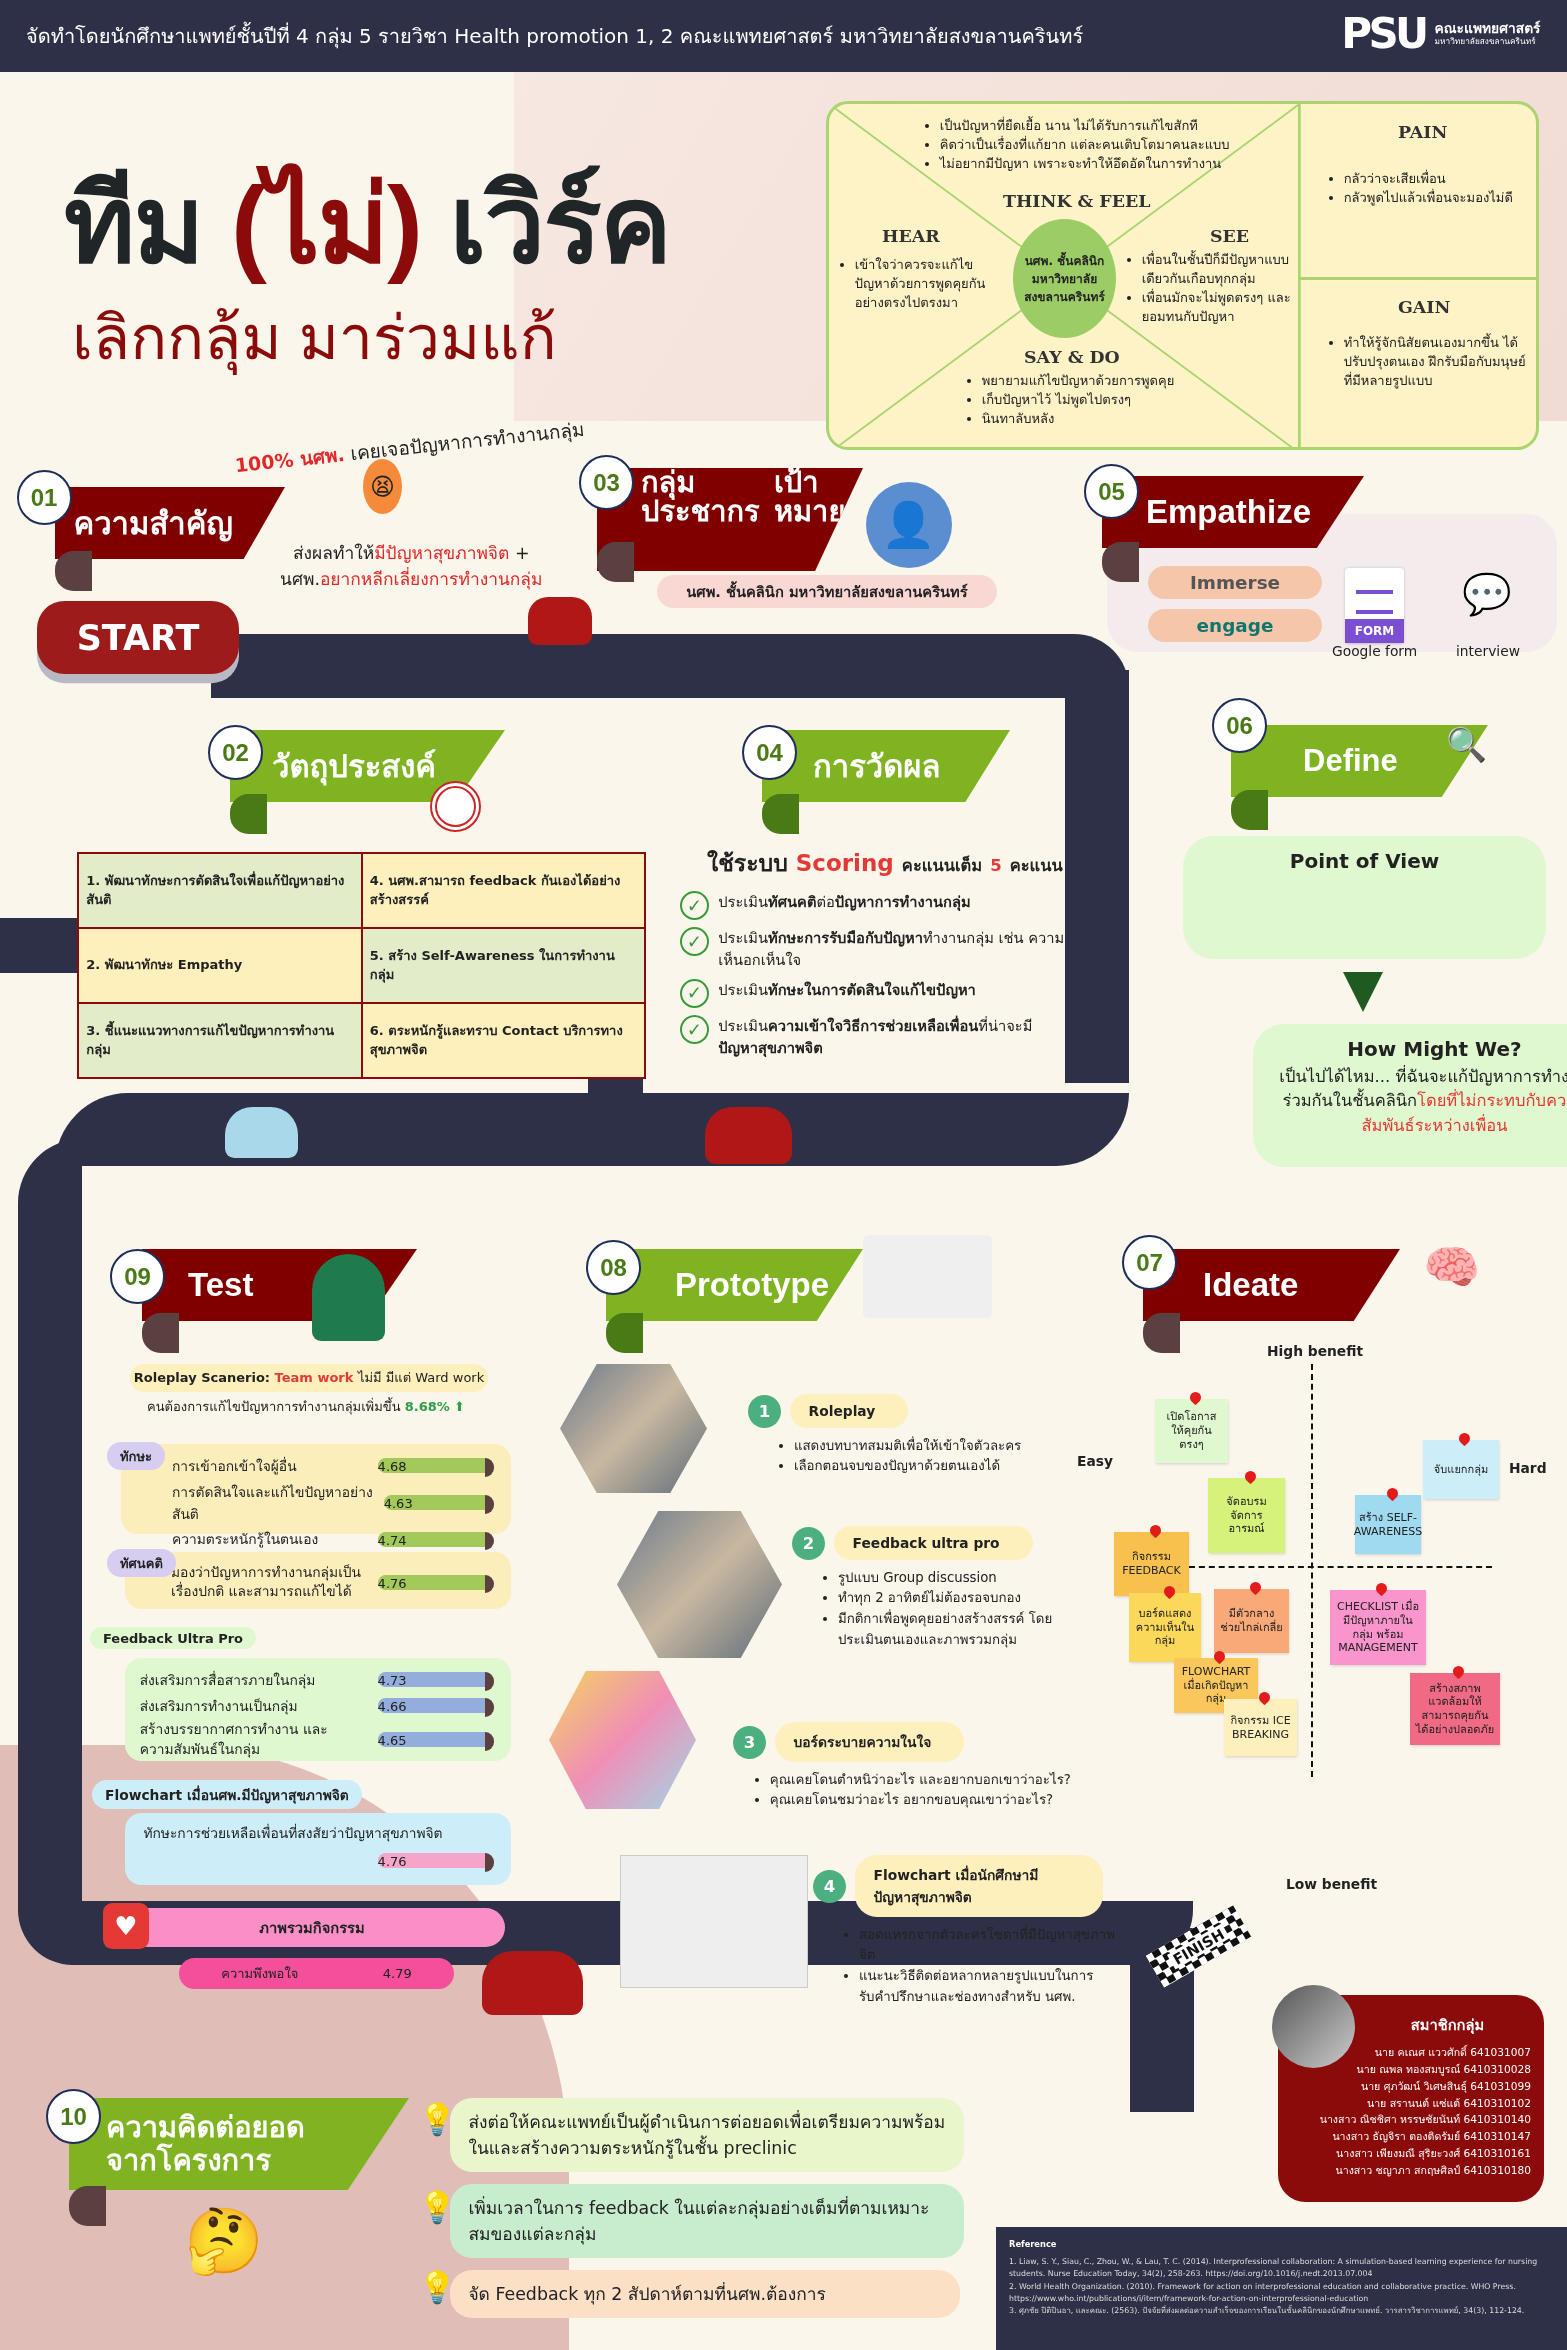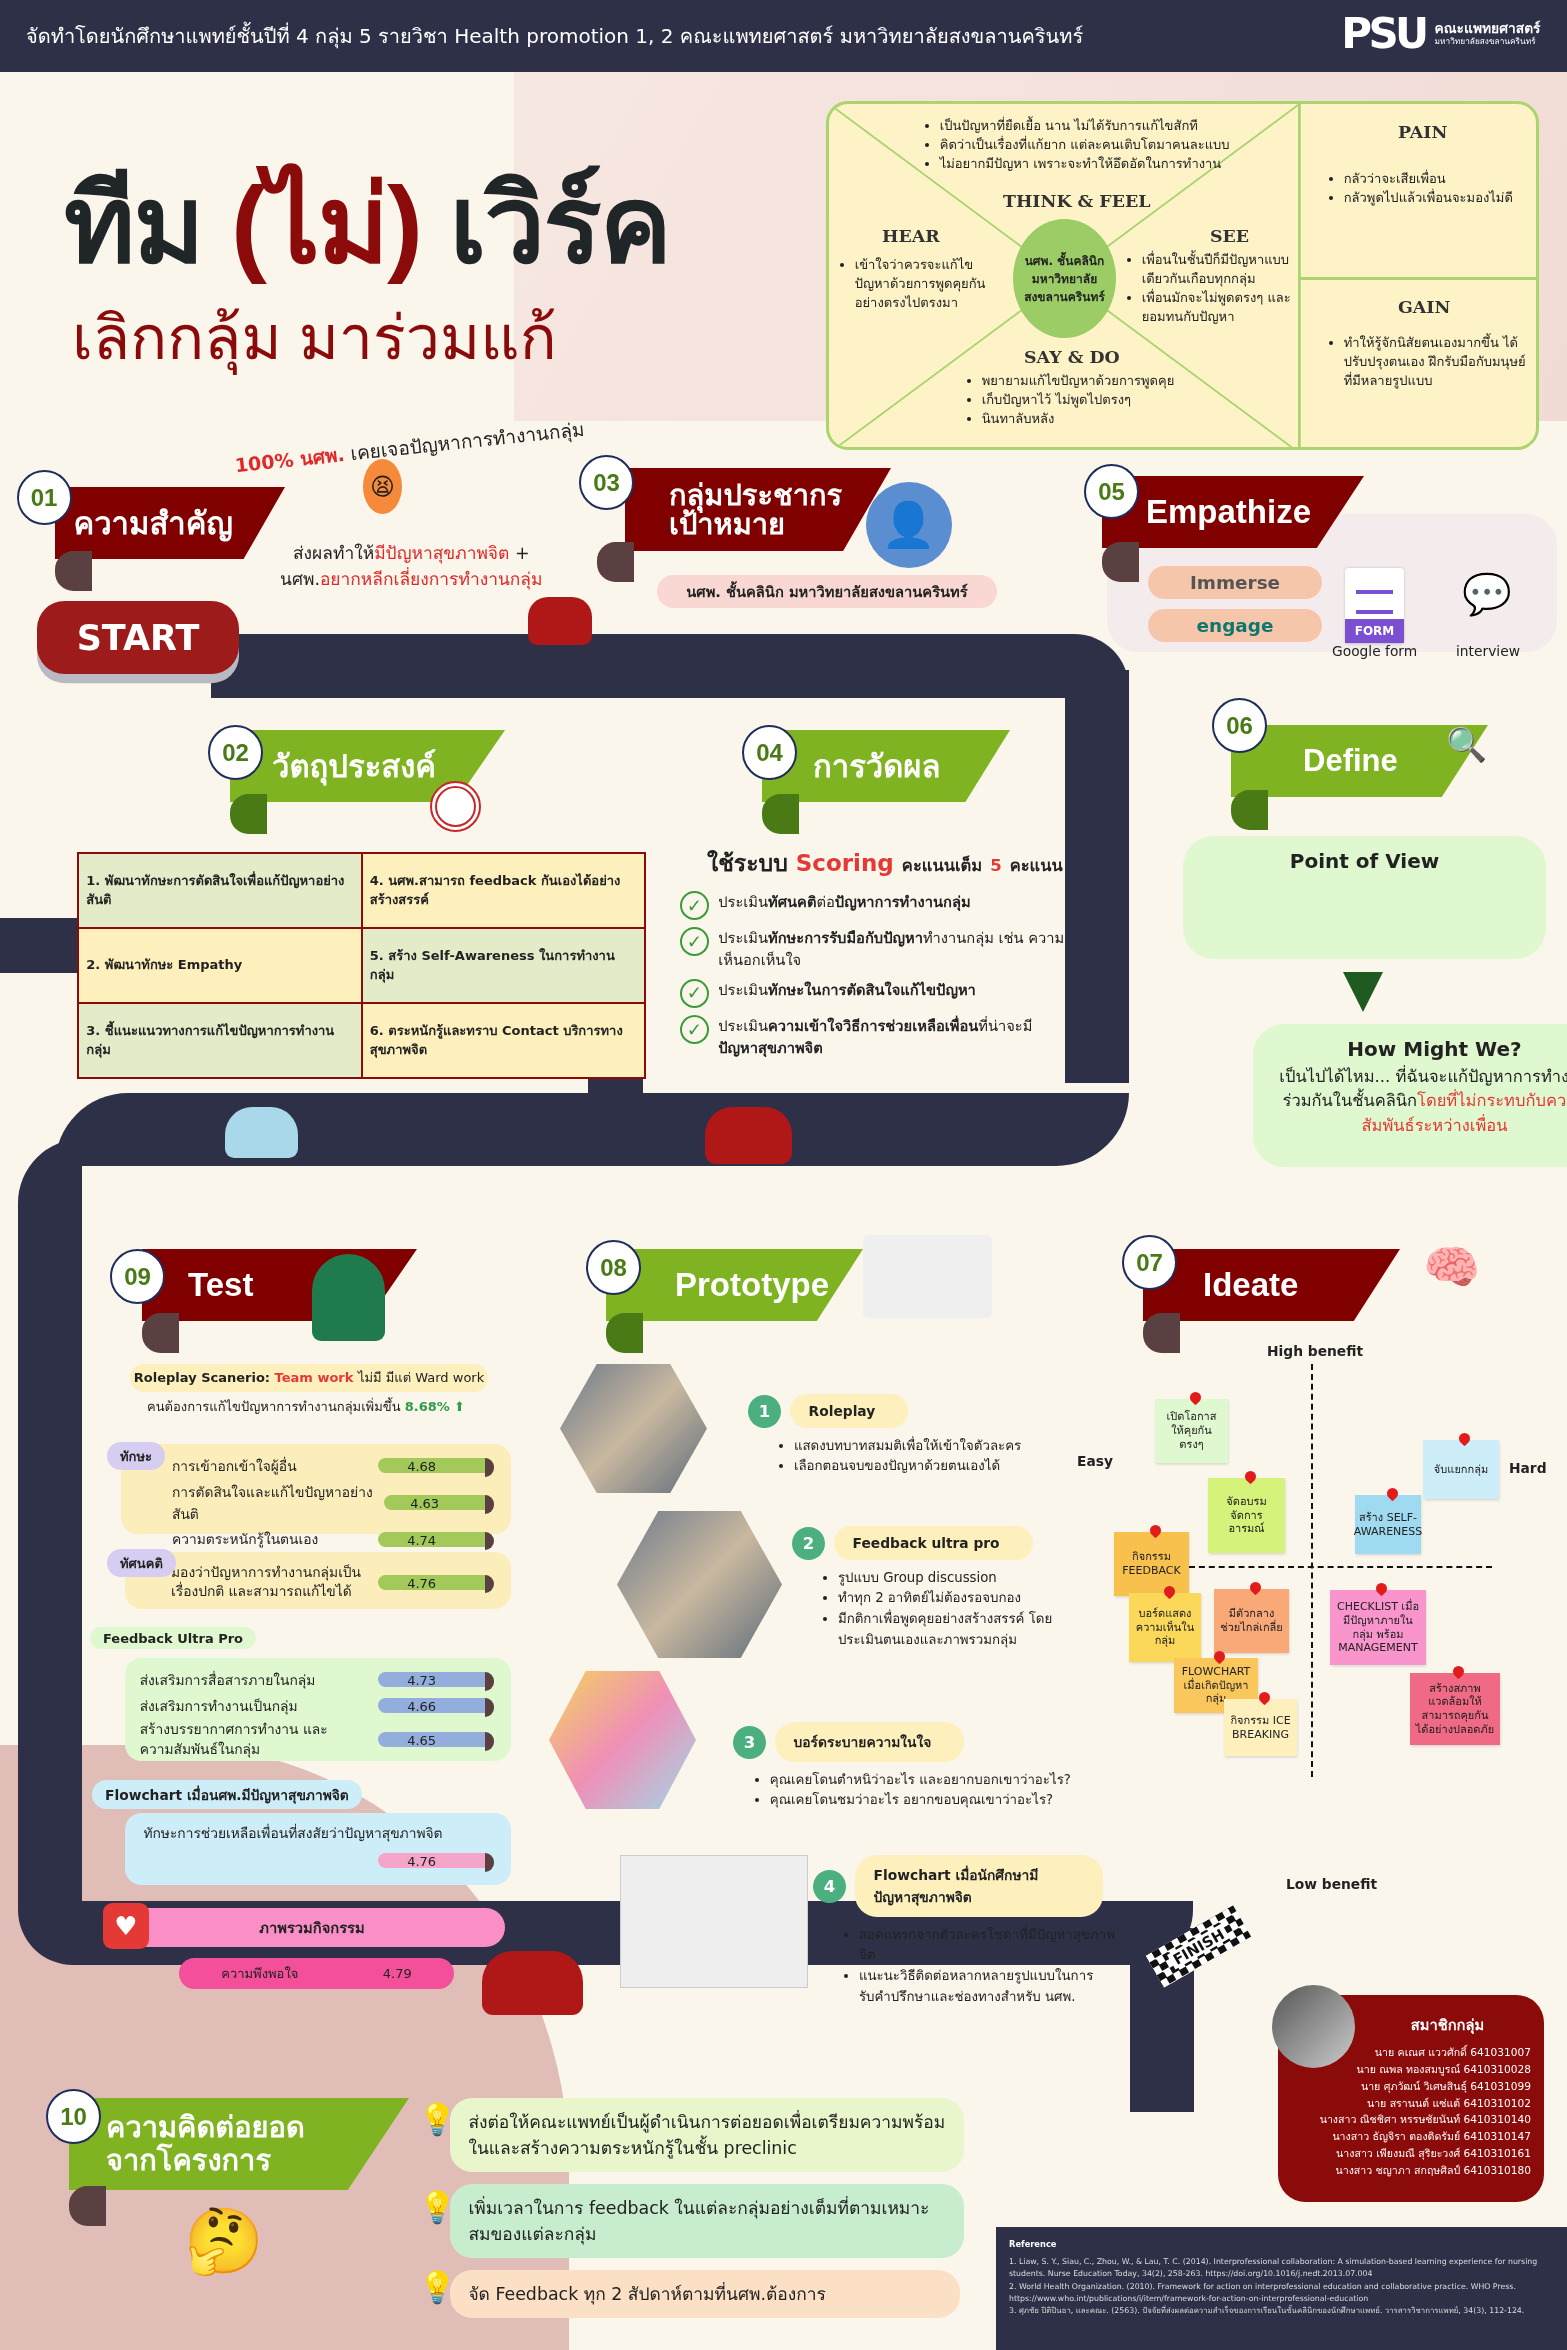--- a/index.html
+++ b/index.html
@@ -29,21 +29,21 @@
 .num{width:55px;height:55px;border-radius:50%;background:#fff;border:2.8px solid #1e2d5a;color:#4a7a15;font-size:24px;font-weight:bold;display:flex;align-items:center;justify-content:center;font-family:"Liberation Sans",sans-serif}
 
 .road{background:#2e3048}
 .pill{border-radius:20px;display:flex;align-items:center;justify-content:center}
 table.obj{border-collapse:collapse;position:absolute;left:77px;top:852px;width:569px}
 table.obj td{border:2.8px solid #8b0a0a;width:50%;height:75px;padding:5.5px 7.3px;font-size:13px;font-weight:bold;vertical-align:middle;line-height:1.45}
 .g1{background:#e3ecc9}.y1{background:#fdf0bd}
 .check li{list-style:none;display:flex;gap:9.2px;align-items:flex-start;font-size:14.7px;line-height:1.5;margin-bottom:7.3px}
 .chk{width:29px;height:29px;border-radius:50%;border:2.8px solid #3a9b3a;color:#3a9b3a;font-weight:bold;display:flex;align-items:center;justify-content:center;flex:none;font-size:18.4px}
 .box{background:#dff8cf;border-radius:31px;text-align:center;padding:13px}
-.bar{height:15px;border-radius:9.2px;font-size:13px;text-align:center;padding-right:27px;line-height:18.4px;position:relative}
+.bar{height:15px;border-radius:9.2px;font-size:13px;text-align:left;padding-right:27px;line-height:18.4px;position:relative}
 .bar:after{content:"";position:absolute;right:-1.8px;top:0;width:9.2px;height:18.4px;border-radius:0 9.2px 9.2px 0;background:#5a4040}
 .row{display:flex;justify-content:space-between;align-items:center;font-size:13.8px;margin:3.7px 0}
 .tag{border-radius:18.4px;font-weight:bold;font-size:13px;padding:3.7px 13px;background:#d6cdf1;display:inline-block}
 .step{display:flex;align-items:center;gap:9.2px}
 .stepnum{width:33px;height:33px;border-radius:50%;background:#4caf7f;color:#fff;font-weight:bold;display:flex;align-items:center;justify-content:center;font-size:16.5px}
 .steplbl{background:#fdf0bd;border-radius:22px;padding:9.2px 33px 9.2px 18.4px;font-weight:bold;font-size:13.8px}
 .bul{font-size:13.3px;line-height:1.55;padding-left:18.4px}
 .note{position:absolute;display:flex;align-items:center;justify-content:center;text-align:center;font-size:11px;line-height:1.25;padding:5.5px;box-shadow:0.9px 1.8px 2.8px rgba(0,0,0,.15)}
 .note:before{content:"";position:absolute;top:-7.3px;left:48%;width:11px;height:11px;background:#e21b1b;border-radius:50% 50% 10% 50%;transform:rotate(45deg)}
 .idea{border-radius:22px;font-size:17.4px;padding:11px 18.4px;line-height:1.5}
@@ -121,21 +121,21 @@
 <div class="abs banner red" style="left:55px;top:487px;width:230px;padding-left:18.4px;font-size:31px">ความสำคัญ</div>
 <div class="abs curl" style="left:55px;top:551px"></div>
 <div class="abs num" style="left:16.5px;top:470px">01</div>
 <div class="abs" style="left:234px;top:432px;font-size:19px;transform:rotate(-6deg)"><b style="color:#e02828">100% นศพ.</b> <span>เคยเจอปัญหาการทำงานกลุ่ม</span></div>
 <div class="abs" style="left:363px;top:459px;width:39px;height:55px;border-radius:50%;background:#f58b3a;display:flex;align-items:center;justify-content:center;font-size:24px">😫</div>
 <div class="abs" style="left:280px;top:540px;text-align:center;font-size:17.4px;line-height:1.5">
   <span>ส่งผลทำให้</span><span style="color:#e02828">มีปัญหาสุขภาพจิต</span><span> +</span><br>
   <span>นศพ.</span><span style="color:#e02828">อยากหลีกเลี่ยงการทำงานกลุ่ม</span>
 </div>
 
-<div class="abs banner red" style="left:625px;top:468px;width:266px;padding-left:44px;font-size:29px;line-height:1;flex-direction:column;align-items:flex-start;justify-content:center;height:83px">
+<div class="abs banner red" style="left:597px;top:468px;width:266px;padding-left:44px;font-size:29px;line-height:1;flex-direction:row;align-items:flex-start;justify-content:center;height:103px">
   <span>กลุ่มประชากร</span>
     <span>เป้าหมาย</span>
 </div>
 <div class="abs curl" style="left:597px;top:542px"></div>
 <div class="abs num" style="left:579px;top:455px">03</div>
 <div class="abs" style="left:866px;top:482px;width:86px;height:86px;border-radius:50%;background:#5b8ed0;display:flex;align-items:center;justify-content:center;font-size:44px;color:#fff">👤</div>
 <div class="abs pill" style="left:657px;top:575px;width:340px;height:33px;background:#f9d8d4;font-size:14.7px;font-weight:bold">นศพ. ชั้นคลินิก มหาวิทยาลัยสงขลานครินทร์</div>
 <div class="abs" style="left:528px;top:597px;width:64px;height:48px;background:#b01818;border-radius:20px 20px 9.2px 9.2px"></div>
 
 <div class="abs" style="left:1107px;top:514px;width:450px;height:138px;background:#f4ecec;border-radius:31px"></div>

